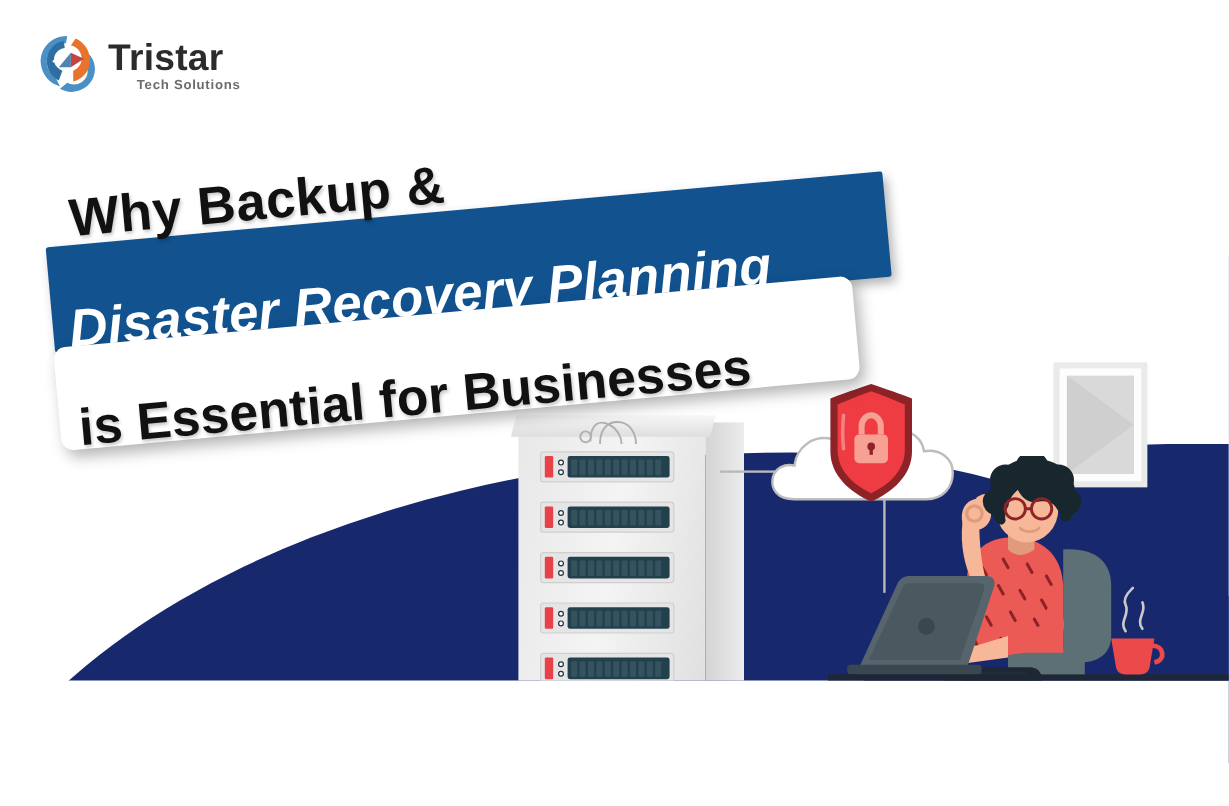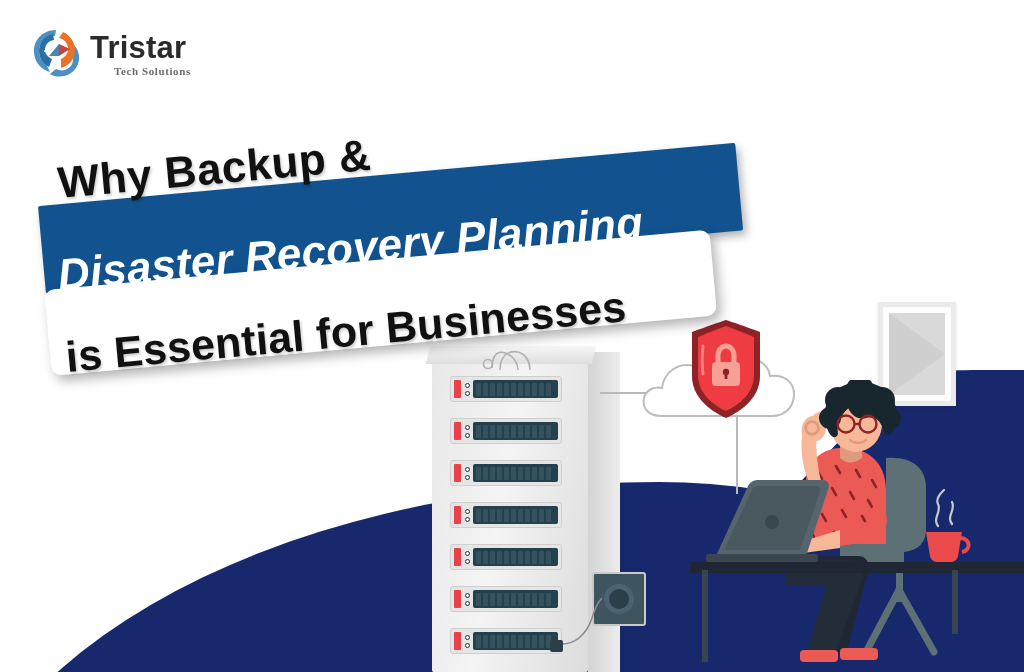--- a/index.html
+++ b/index.html
@@ -6,21 +6,21 @@
   html,body{margin:0;padding:0;}
   body{
     width:1024px;height:672px;
     background:#ffffff;
     font-family:"Liberation Sans", sans-serif;
     overflow:hidden;
     position:relative;
   }
   .stage{
     position:absolute;inset:0;
-    width:1024px;height:672px;
+    width:1024px;height:567px;
     background:#ffffff;
     overflow:hidden;
   }
 
   
   .bg-wave{
     position:absolute;
     left:-60px;bottom:-230px;
     width:1240px;height:420px;
     background:#18286d;
@@ -35,21 +35,21 @@
     display:flex;align-items:center;gap:8px;
   }
   .logo-mark{width:52px;height:56px;display:block;}
   .logo-text{display:flex;flex-direction:column;line-height:1;}
   .logo-word{
     font-size:31px;font-weight:700;color:#2b2b2b;
     letter-spacing:0.2px;
   }
   .logo-sub{
     font-size:11px;color:#6c6c6c;font-weight:600;
-    letter-spacing:0.6px;margin-top:3px;margin-left:24px;font-family:Liberation Serif, serif;
+    letter-spacing:0.6px;margin-top:3px;margin-left:24px;
   }
 
   
   .headline{
     position:absolute;
     left:44px;top:150px;
     width:720px;height:240px;
     z-index:30;
   }
   .hl-line{

